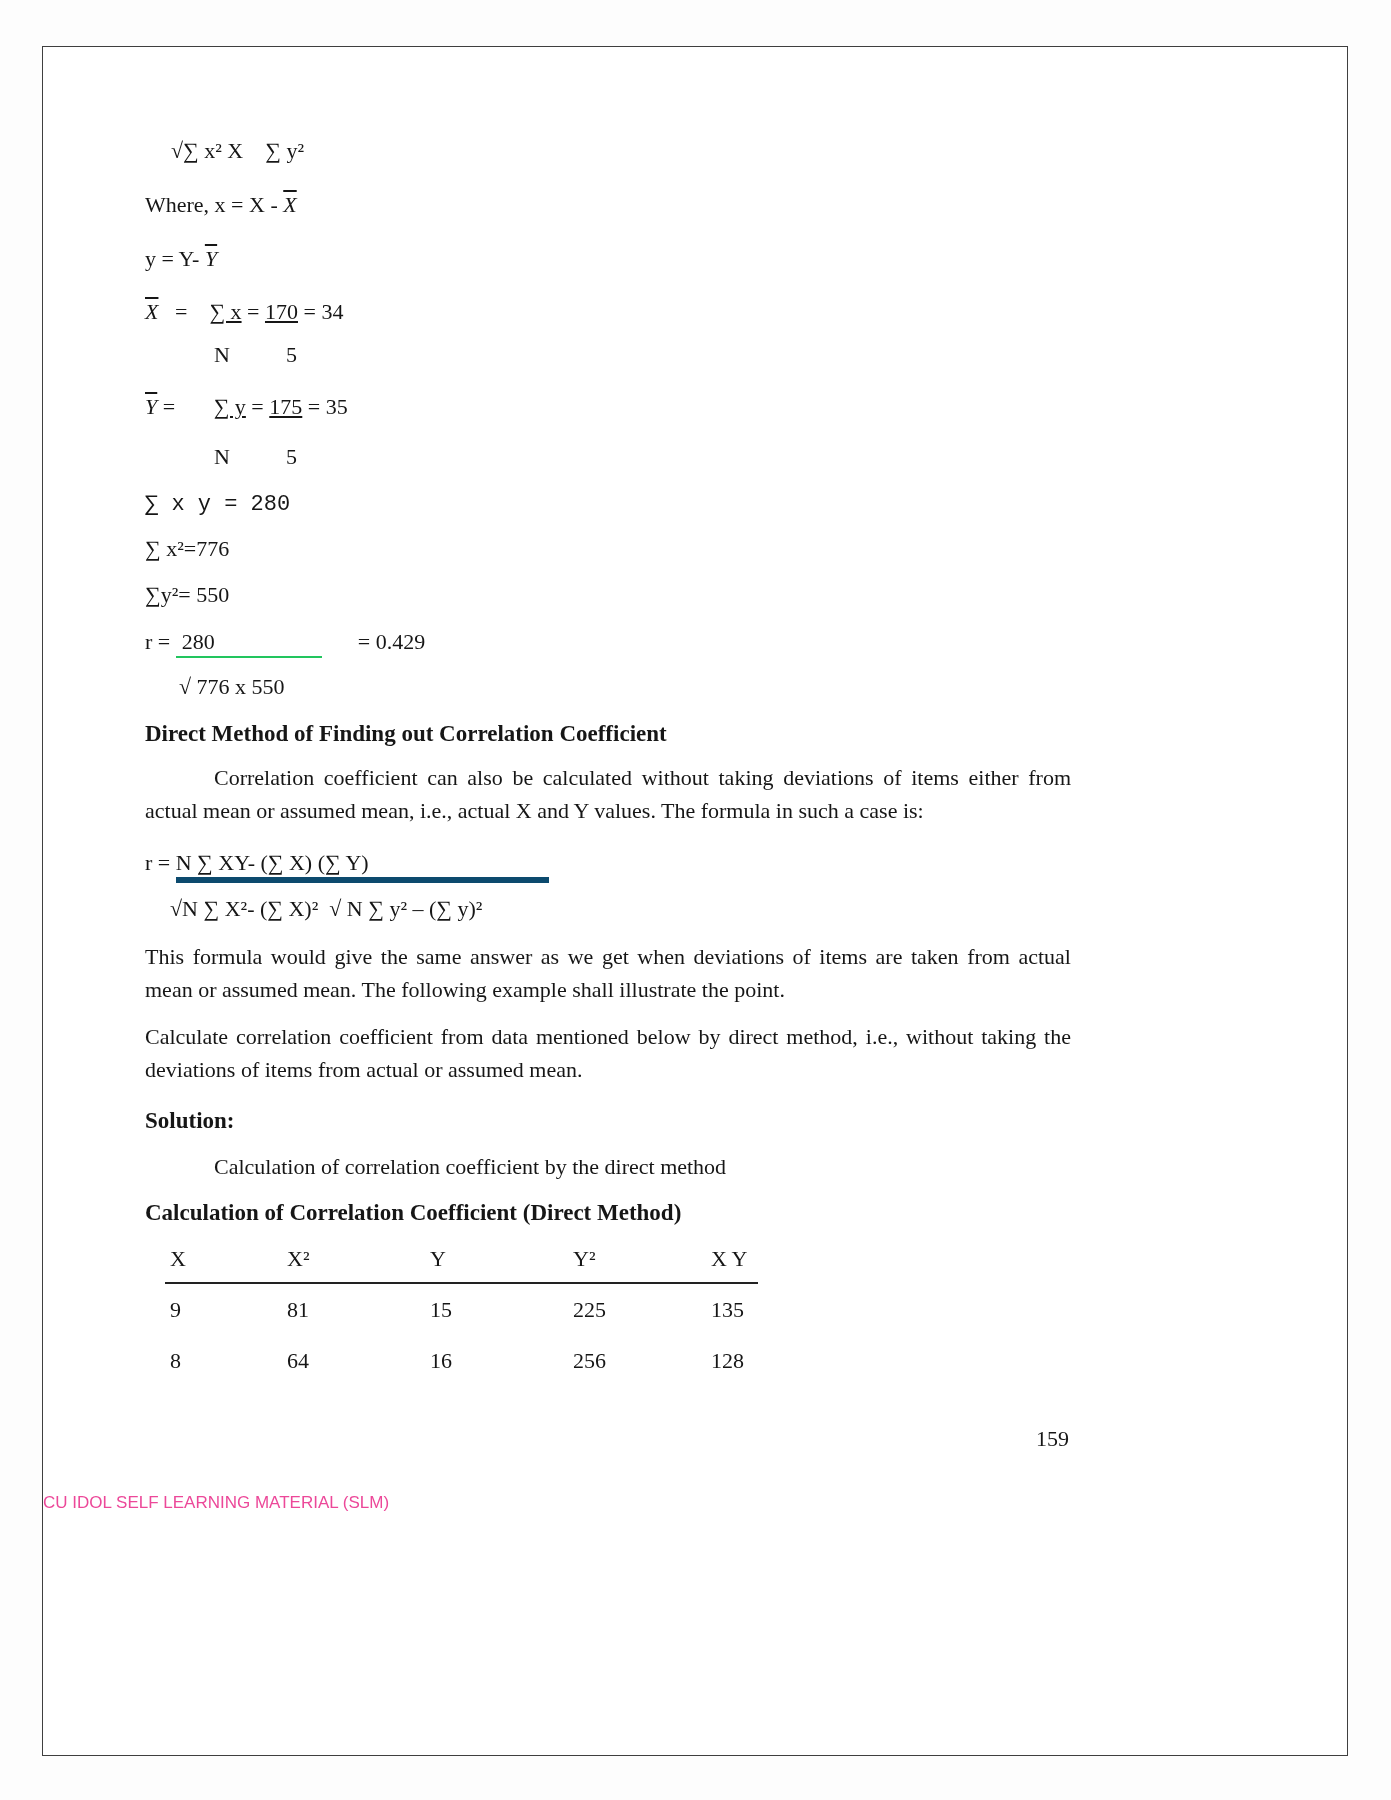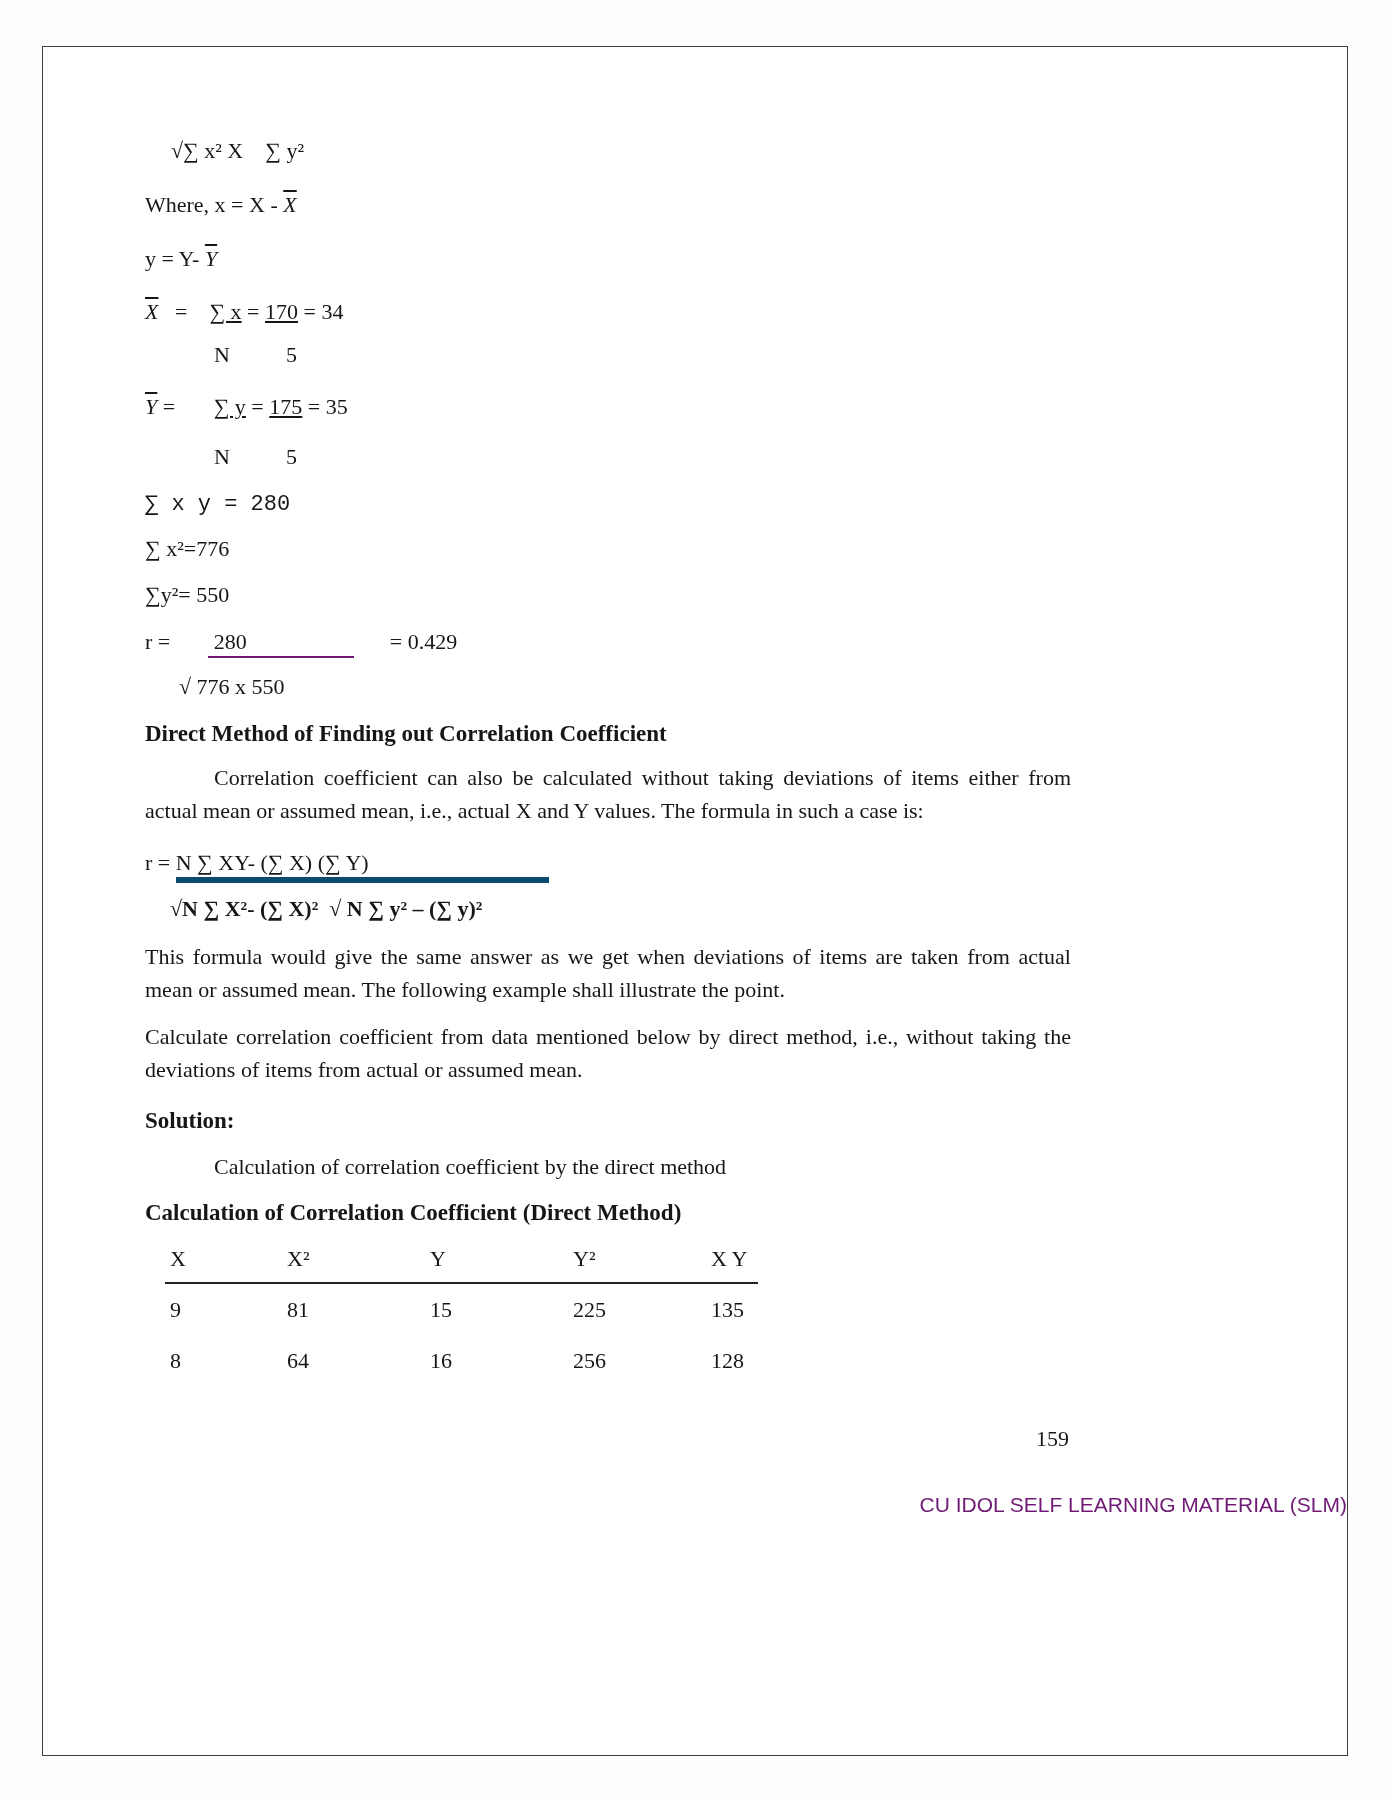--- a/index.html
+++ b/index.html
@@ -26,23 +26,22 @@
     font-size: 22px; line-height: 28px;
     white-space: pre;
     margin: 0 0 20px 0;
   }
   .ovl { text-decoration: overline; }
   .var { font-style: italic; }
   .unl { text-decoration: underline; }
   .den-v { margin-left: 56px; }
   .r-num {
     display: inline-block; width: 146px;
-    border-bottom: 2px solid #701a75;
+    border-bottom: 2px solid #22c55e;
     padding-left: 6px;
-    margin-left: 32px;
   }
   .r-res { margin-left: 36px; }
   .f-num {
     display: inline-block; min-width: 373px;
     border-bottom: 6px solid #0c4a6e;
   }
   .heading {
     font-size: 23px; font-weight: bold;
     line-height: 30px; margin: 0 0 16px 0;
   }
@@ -68,41 +67,41 @@
   .col-2 { width: 143px; }
   .col-3 { width: 143px; }
   .col-4 { width: 138px; }
   .col-5 { width: 52px; }
   .page-number {
     position: absolute; top: 1379px; right: 278px;
     font-size: 22px;
   }
   .footer {
     position: absolute; top: 1446px; left: 0; width: 100%;
-    text-align: right;
+    text-align: left;
     font-family: "Liberation Sans", sans-serif;
-    font-size: 21px; color: #701a75;
+    font-size: 17px; color: #ec4899;
   }
   
   [data-name="formula-fragment"] { margin-left: 26px; margin-bottom: 26px; }
   [data-name="where-x-definition"] { margin-bottom: 26px; }
   [data-name="where-y-definition"] { margin-bottom: 25px; }
   [data-name="xbar-equation"] { margin-bottom: 15px; }
   [data-name="xbar-denominator"] { margin-left: 69px; margin-bottom: 24px; }
   [data-name="ybar-equation"] { margin-bottom: 22px; }
   [data-name="ybar-denominator"] { margin-left: 69px; margin-bottom: 20px; }
   [data-name="sum-xy-line"] { margin-bottom: 16px; font-family: Liberation Mono, monospace; }
   [data-name="sum-x2-line"] { margin-bottom: 18px; }
   [data-name="sum-y2-line"] { margin-bottom: 19px; }
   [data-name="r-equation"] { margin-bottom: 15px; }
   [data-name="r-denominator"] { margin-left: 34px; margin-bottom: 18px; }
   [data-name="direct-method-heading"] { margin-bottom: 12px; }
   [data-name="direct-method-paragraph-1"] { margin-bottom: 22px; }
   [data-name="direct-formula-numerator"] { margin-bottom: 12px; }
-  [data-name="direct-formula-denominator"] { margin-left: 25px; margin-bottom: 17px; font-weight: bold; }
+  [data-name="direct-formula-denominator"] { margin-left: 25px; margin-bottom: 17px; }
   [data-name="direct-method-paragraph-2"] { margin-bottom: 14px; }
   [data-name="example-2-heading"] { margin-bottom: 15px; }
   [data-name="example-2-paragraph"] { margin-bottom: 20px; }
   [data-name="solution-heading"] { margin-bottom: 14px; }
   [data-name="solution-intro"] { margin-bottom: 15px; }
   [data-name="table-title"] { margin-bottom: 12px; }
 </style>
 </head>
 <body>
 

